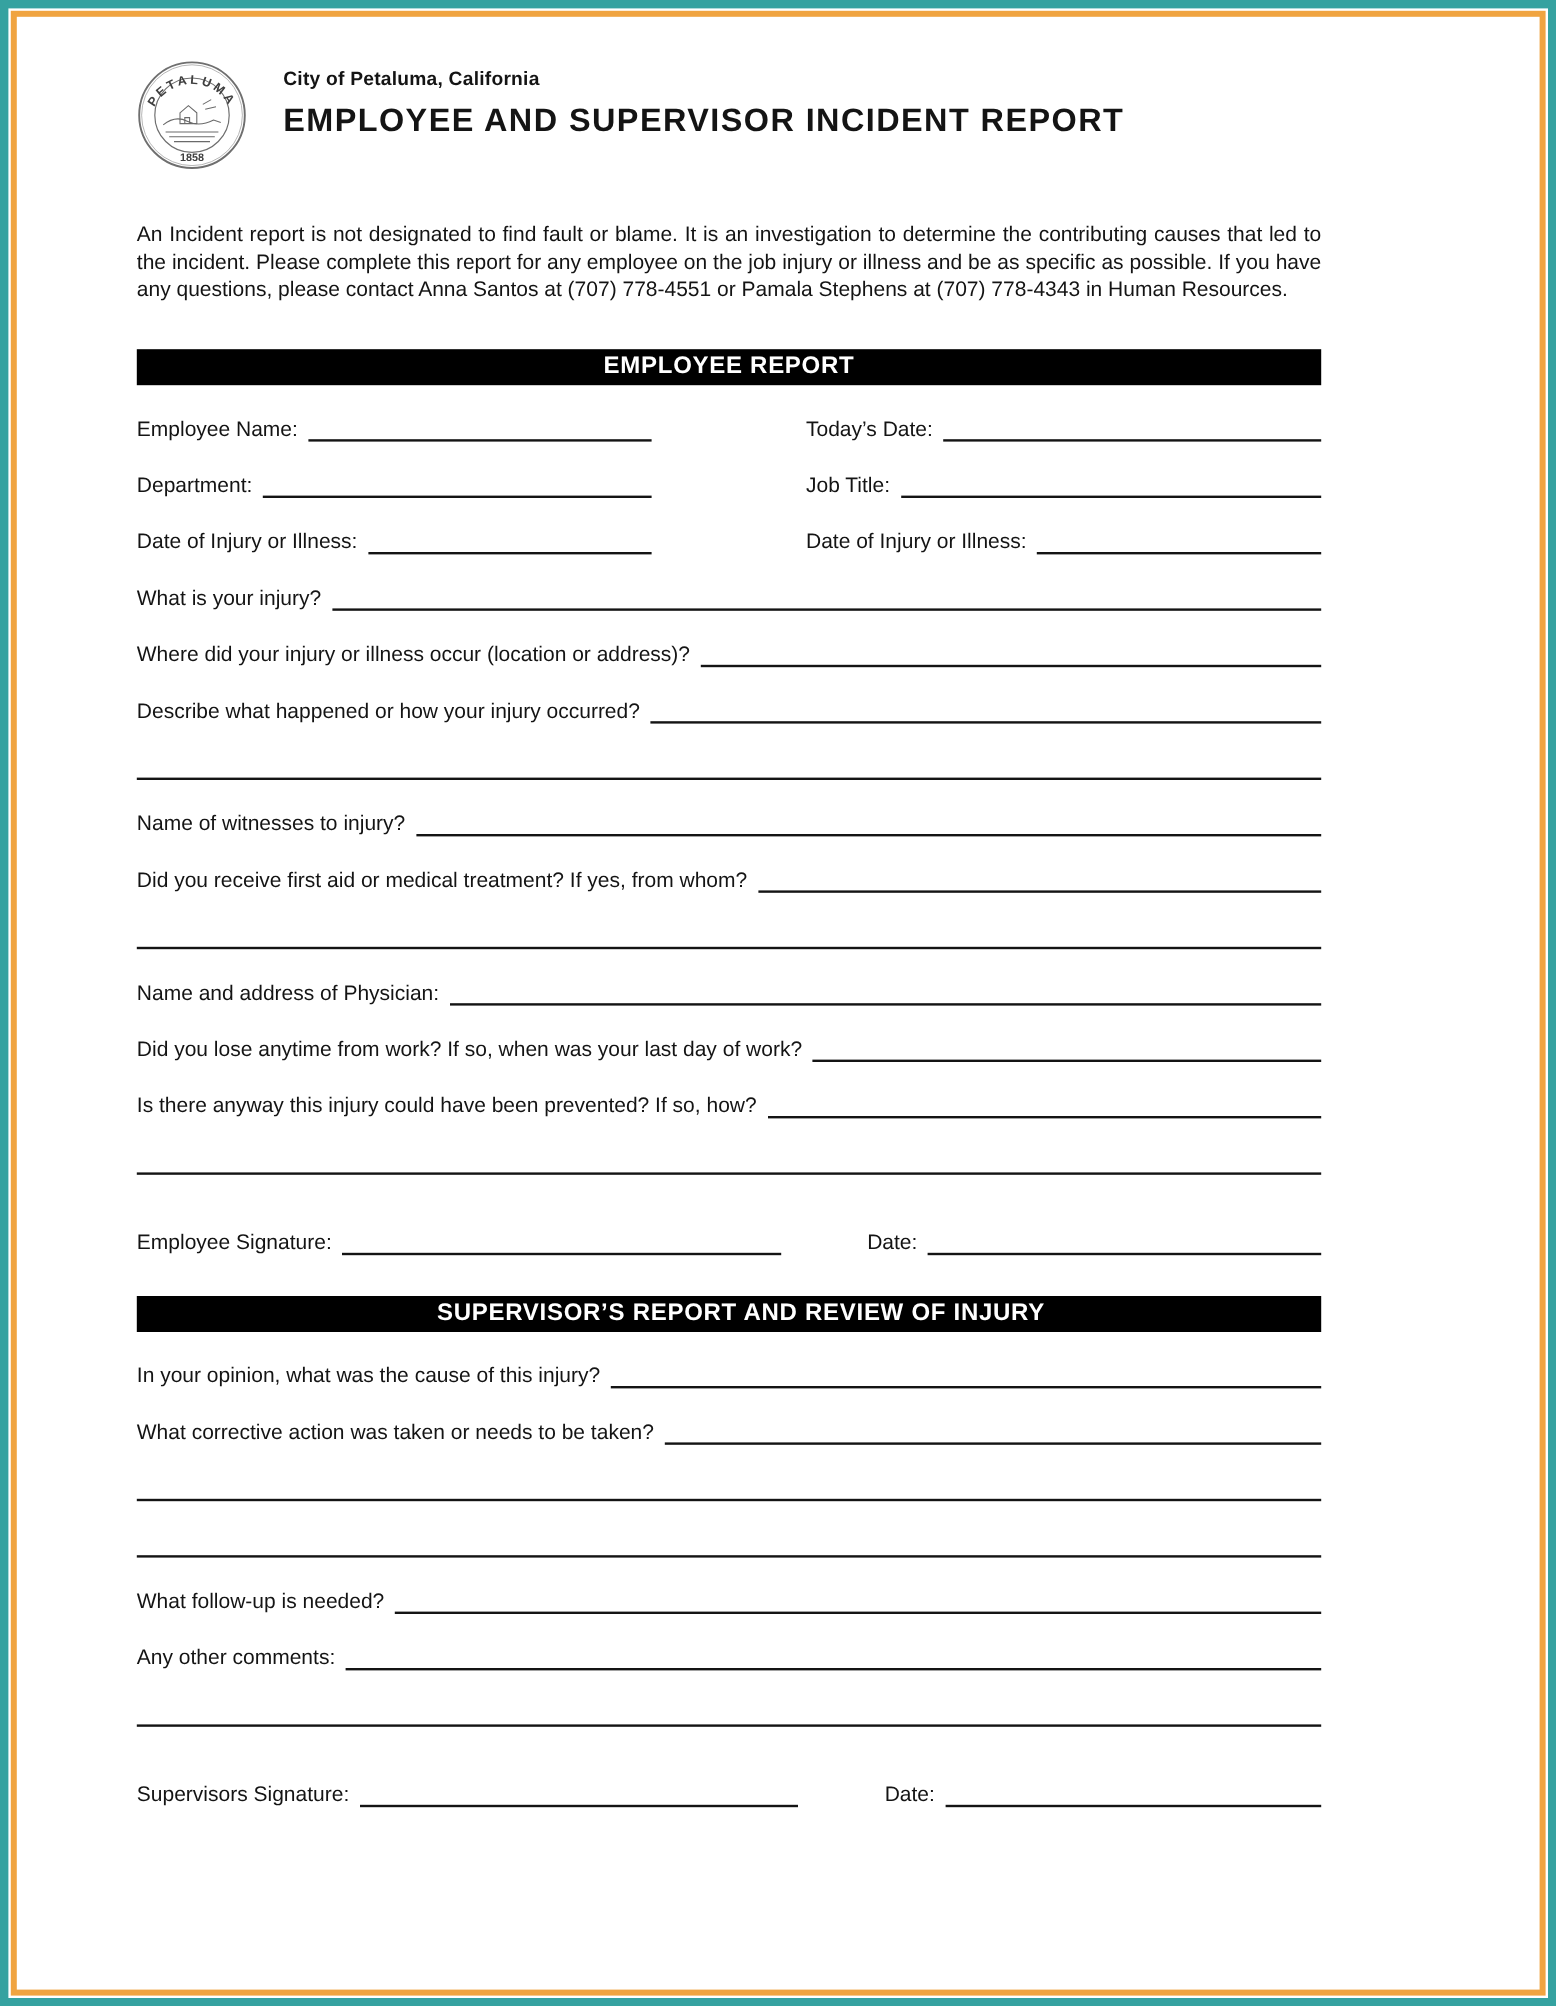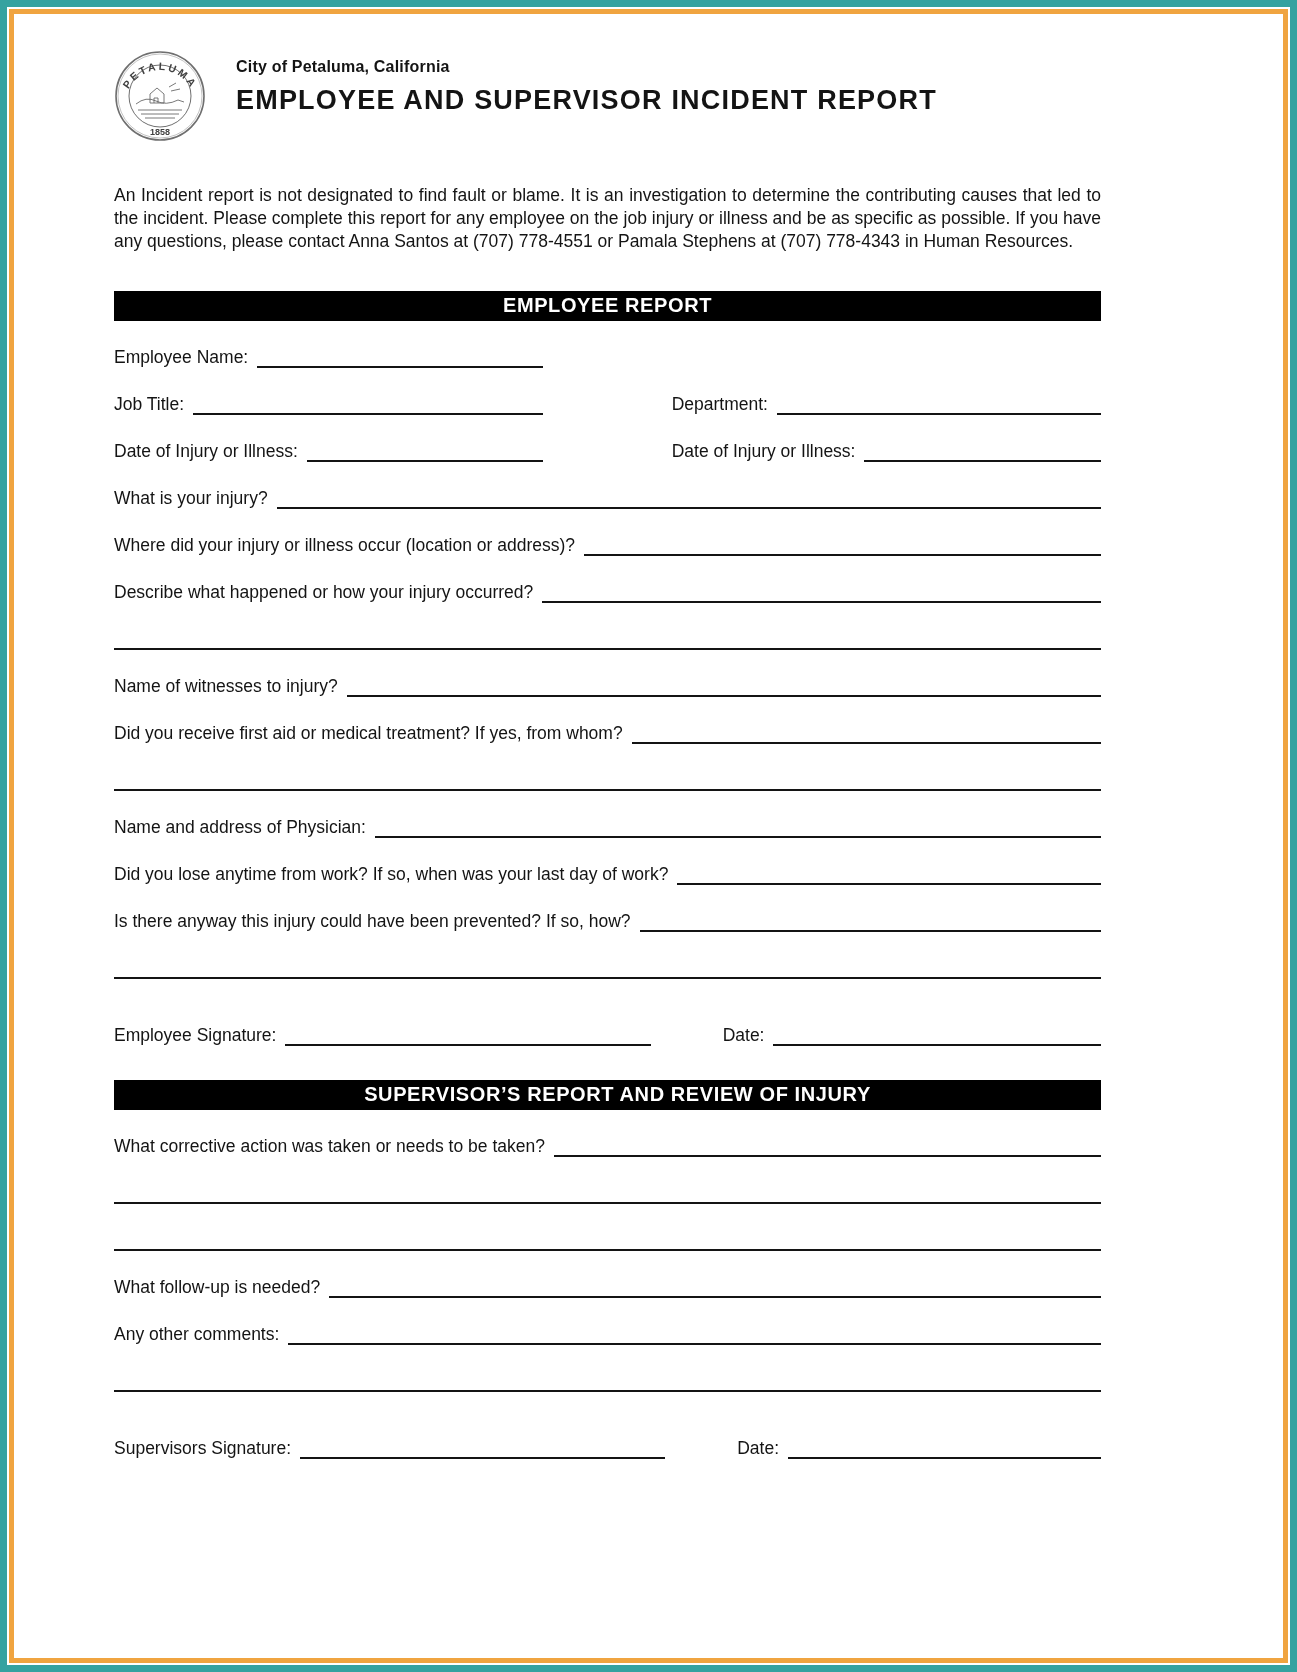--- a/index.html
+++ b/index.html
@@ -132,29 +132,33 @@
 
   <p class="intro">An Incident report is not designated to find fault or blame.  It is an investigation to determine the contributing causes that led to the incident.  Please complete this report for any employee on the job injury or illness and be as specific as possible.  If you have any questions, please contact Anna Santos at (707) 778-4551 or Pamala Stephens at (707) 778-4343 in Human Resources.</p>
 
   <div class="section-bar">EMPLOYEE REPORT</div>
 
   <div class="pair-row">
     <div class="pair-field">
       <span class="lbl">Employee Name:</span>
       <span class="fill-line"></span>
     </div>
+    <div class="pair-field">
+      <span class="lbl">Today’s Date:</span>
+      <span class="fill-line"></span>
+    </div>
   </div>
 
   <div class="pair-row">
     <div class="pair-field">
+      <span class="lbl">Department:</span>
+      <span class="fill-line"></span>
+    </div>
+    <div class="pair-field">
       <span class="lbl">Job Title:</span>
-      <span class="fill-line"></span>
-    </div>
-    <div class="pair-field">
-      <span class="lbl">Department:</span>
       <span class="fill-line"></span>
     </div>
   </div>
 
   <div class="pair-row">
     <div class="pair-field">
       <span class="lbl">Date of Injury or Illness:</span>
       <span class="fill-line"></span>
     </div>
     <div class="pair-field">
@@ -211,20 +215,24 @@
 
   <div class="sig-row">
     <span class="lbl">Employee Signature:</span>
     <span class="fill-line sig"></span>
     <span class="lbl date-lbl">Date:</span>
     <span class="fill-line"></span>
   </div>
 
   <div class="section-bar sb">SUPERVISOR’S REPORT AND REVIEW OF INJURY</div>
 
+  <div class="qrow">
+    <span class="lbl">In your opinion, what was the cause of this injury?</span>
+    <span class="fill-line"></span>
+  </div>
 
   <div class="qrow">
     <span class="lbl">What corrective action was taken or needs to be taken?</span>
     <span class="fill-line"></span>
   </div>
 
   <div class="blank-row"></div>
   <div class="blank-row"></div>
 
   <div class="qrow">

